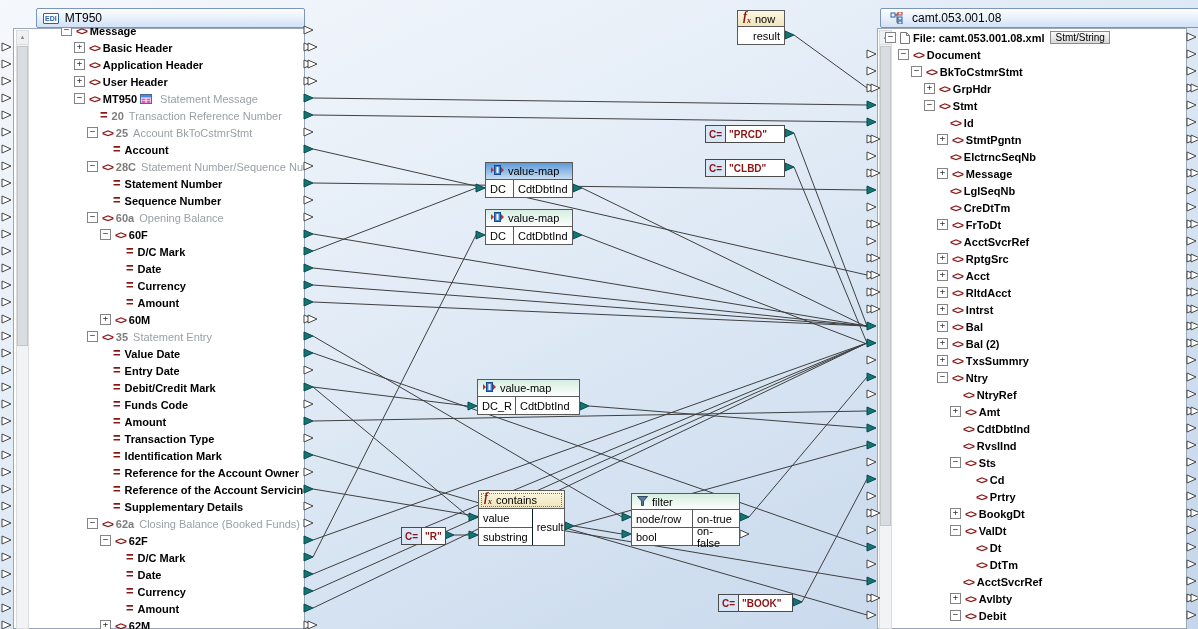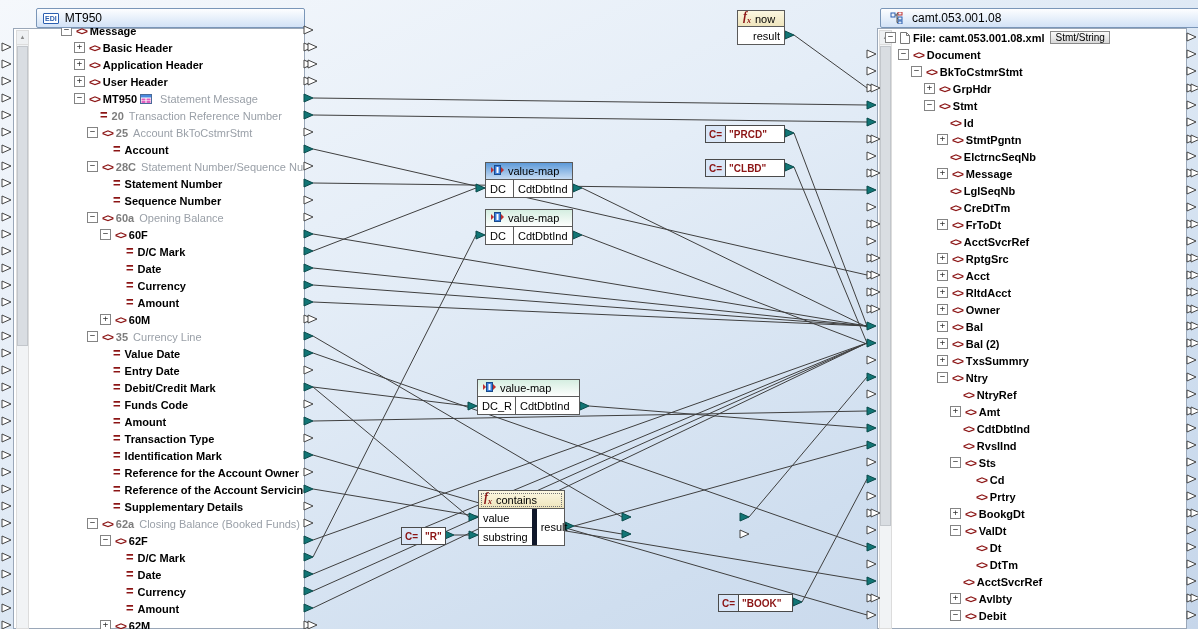--- a/index.html
+++ b/index.html
@@ -169,21 +169,21 @@
       </div>
       <div class="trow" style="left:14px;top:311px;width:290px;padding-left:86px">
         <span class="expbox">+</span>
         <span class="ic-el">&lt;&gt;</span>
         <span class="lbl">60M</span>
       </div>
       <div class="trow dim" style="left:14px;top:328px;width:290px;padding-left:73px">
         <span class="expbox">−</span>
         <span class="ic-el">&lt;&gt;</span>
         <span class="lbl">35</span>
-        <span class="note">Currency Line</span>
+        <span class="note">Statement Entry</span>
       </div>
       <div class="trow" style="left:14px;top:345px;width:290px;padding-left:86px">
         <span class="spacer"></span>
         <span class="ic-eq">=</span>
         <span class="lbl">Value Date</span>
       </div>
       <div class="trow" style="left:14px;top:362px;width:290px;padding-left:86px">
         <span class="spacer"></span>
         <span class="ic-eq">=</span>
         <span class="lbl">Entry Date</span>
@@ -346,21 +346,21 @@
         <span class="lbl">Acct</span>
       </div>
       <div class="trow" style="left:878px;top:284px;width:308px;padding-left:59px">
         <span class="expbox">+</span>
         <span class="ic-el">&lt;&gt;</span>
         <span class="lbl">RltdAcct</span>
       </div>
       <div class="trow" style="left:878px;top:301px;width:308px;padding-left:59px">
         <span class="expbox">+</span>
         <span class="ic-el">&lt;&gt;</span>
-        <span class="lbl">Owner</span>
+        <span class="lbl">Intrst</span>
       </div>
       <div class="trow" style="left:878px;top:318px;width:308px;padding-left:59px">
         <span class="expbox">+</span>
         <span class="ic-el">&lt;&gt;</span>
         <span class="lbl">Bal</span>
       </div>
       <div class="trow" style="left:878px;top:335px;width:308px;padding-left:59px">
         <span class="expbox">+</span>
         <span class="ic-el">&lt;&gt;</span>
         <span class="lbl">Bal (2)</span>
@@ -521,32 +521,48 @@
       <span class="fcell grow">CdtDbtInd</span>
     </div>
   </div>
 
   <div class="fbox" style="left:478px;top:490px;width:87px">
     <div class="fhdr cream sel" style="height:18px">
       <span class="fxi">f<sub>x</sub></span>
       <span>contains</span>
     </div>
     <div style="display:flex;height:36px">
-      <div style="width:56px;border-right:5px solid #0f172a">
+      <div style="width:56px;border-right:1px solid #0f172a">
         <div class="frow" style="height:18px">
             <span class="fcell">value</span>
           </div>
         <div class="frow brd-t" style="height:17px">
             <span class="fcell">substring</span>
           </div>
       </div>
       <div class="fcell grow" style="justify-content:flex-end">result</div>
     </div>
   </div>
 
+  <div class="fbox" style="left:631px;top:493px;width:109px">
+    <div class="fhdr green" style="height:16px">
+      <span><svg width="11" height="10">
+            <path d="M0.5,0.5 H10.5 L6.5,5 V9.5 H4.5 V5 Z" fill="#5b7a9d" stroke="#2f4a66"></path>
+          </svg></span>
+      <span>filter</span>
+    </div>
+    <div class="frow">
+      <span class="fcell brd-r grow">node/row</span>
+      <span class="fcell" style="width:46px">on-true</span>
+    </div>
+    <div class="frow brd-t">
+      <span class="fcell brd-r grow">bool</span>
+      <span class="fcell" style="width:46px">on-false</span>
+    </div>
+  </div>
 
   <div class="cbox" style="left:401px;top:527px">
     <span class="ceq">C=</span>
     <span class="cval">"R"</span>
   </div>
   <div class="cbox" style="left:705px;top:125px;width:80px">
     <span class="ceq">C=</span>
     <span class="cval grow">"PRCD"</span>
   </div>
   <div class="cbox" style="left:705px;top:159px;width:80px">

